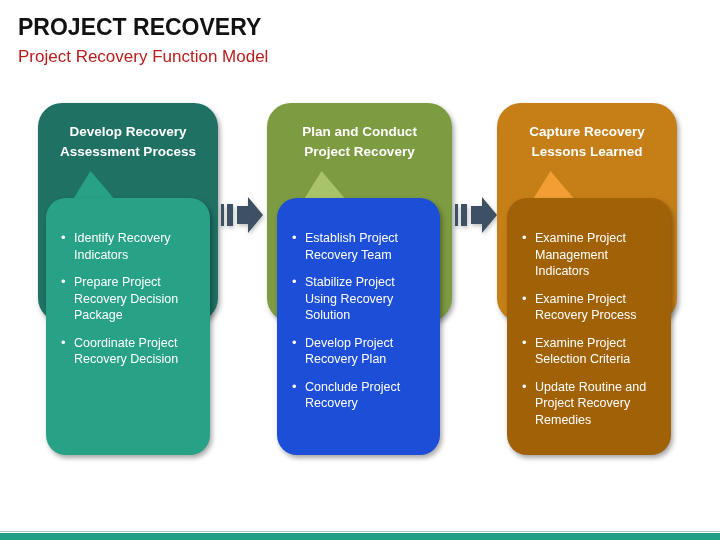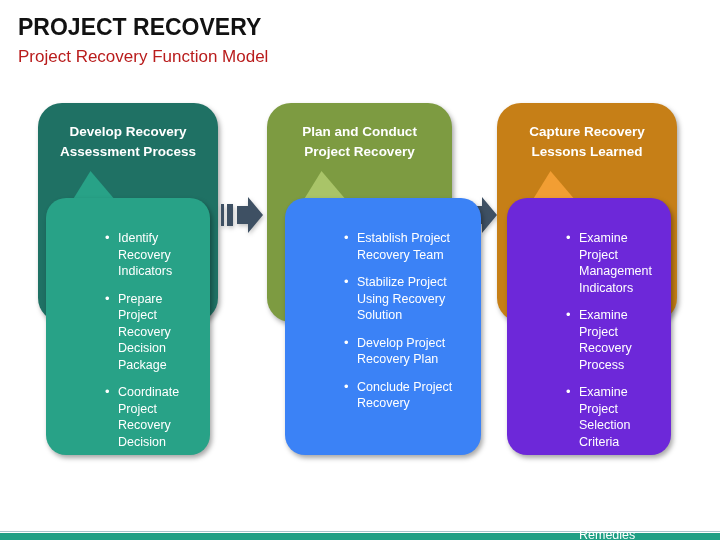--- a/index.html
+++ b/index.html
@@ -34,21 +34,20 @@
     padding: 19px 14px 0 14px;
     font-size: 13.5px; font-weight: bold; line-height: 1.5;
   }
   .col-body {
     position: absolute;
     top: 198px; height: 257px;
     border-radius: 20px;
     box-shadow: 2px 3px 5px rgba(0,0,0,0.35);
     box-sizing: border-box;
     z-index: 2;
-    padding-left: 44px;
   }
   .pointer {
     position: absolute;
     top: 171px; width: 44px; height: 30px;
     clip-path: polygon(42% 0%, 100% 100%, 0% 100%);
     z-index: 2;
   }
   .bullets {
     list-style: none;
     margin: 0; padding: 32px 12px 0 28px;
@@ -61,25 +60,25 @@
     position: absolute; left: -13px; top: -1px;
     font-size: 13px;
   }
 
   
   .head-1 { left: 38px;  width: 180px; background: #1F7164; }
   .body-1 { left: 46px;  width: 164px; background: #28A287; }
   .ptr-1  { left: 72px;  background: #28A287; }
   
   .head-2 { left: 267px; width: 185px; background: #7D9B41; }
-  .body-2 { left: 277px; width: 196px; background: #3b82f6; margin-left: 8px; }
+  .body-2 { left: 277px; width: 163px; background: #1d4ed8; }
   .ptr-2  { left: 303px; background: #A9C468; }
   
   .head-3 { left: 497px; width: 180px; background: #C67F17; }
-  .body-3 { left: 507px; width: 164px; background: #6d28d9; }
+  .body-3 { left: 507px; width: 164px; background: #a16207; }
   .ptr-3  { left: 532px; background: #F29E33; }
 
   .arrow { position: absolute; top: 193px; width: 42px; height: 44px; }
   .arrow-1 { left: 221px; }
   .arrow-2 { left: 455px; }
   .arrow svg { display: block; filter: drop-shadow(1px 2px 2px rgba(0,0,0,0.25)); }
 
   .footer-line {
     position: absolute; left: 0; right: 0; bottom: 8px;
     height: 1px; background: #aac4cc;

